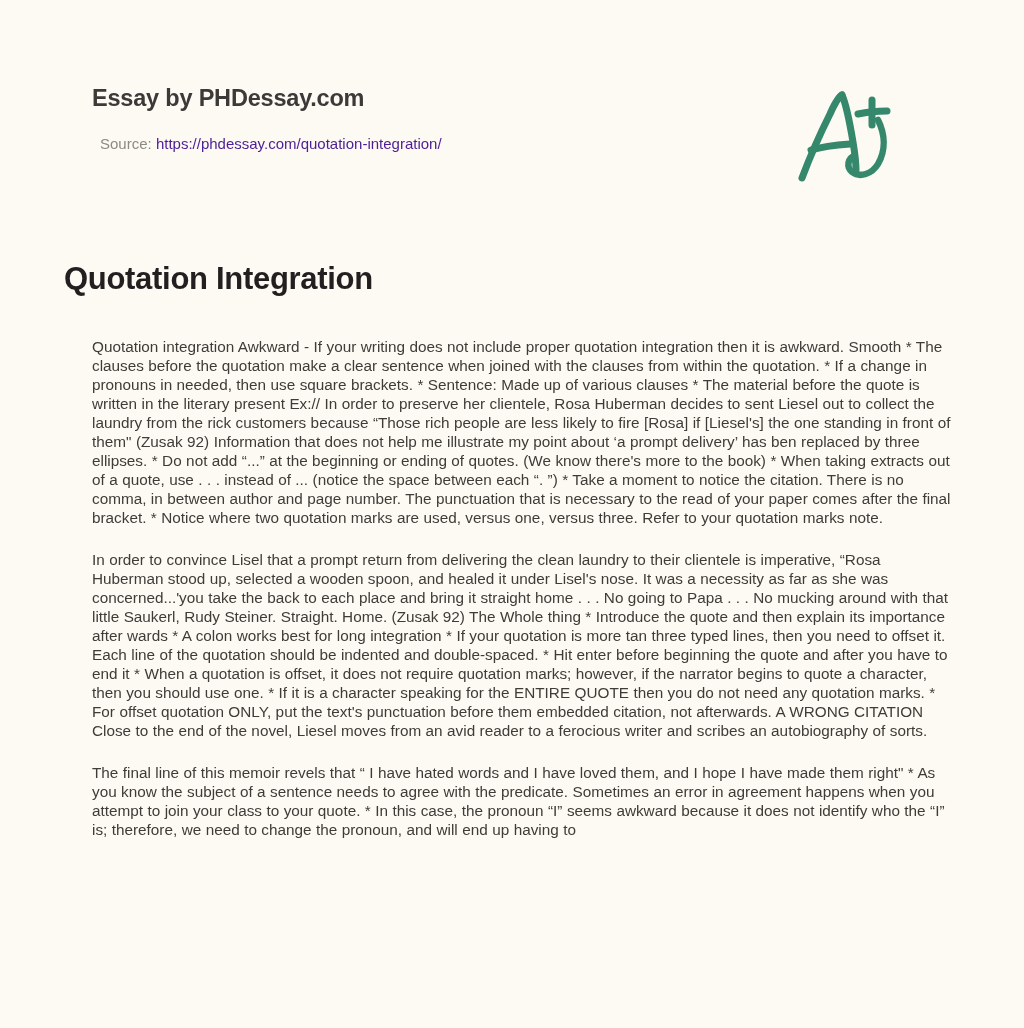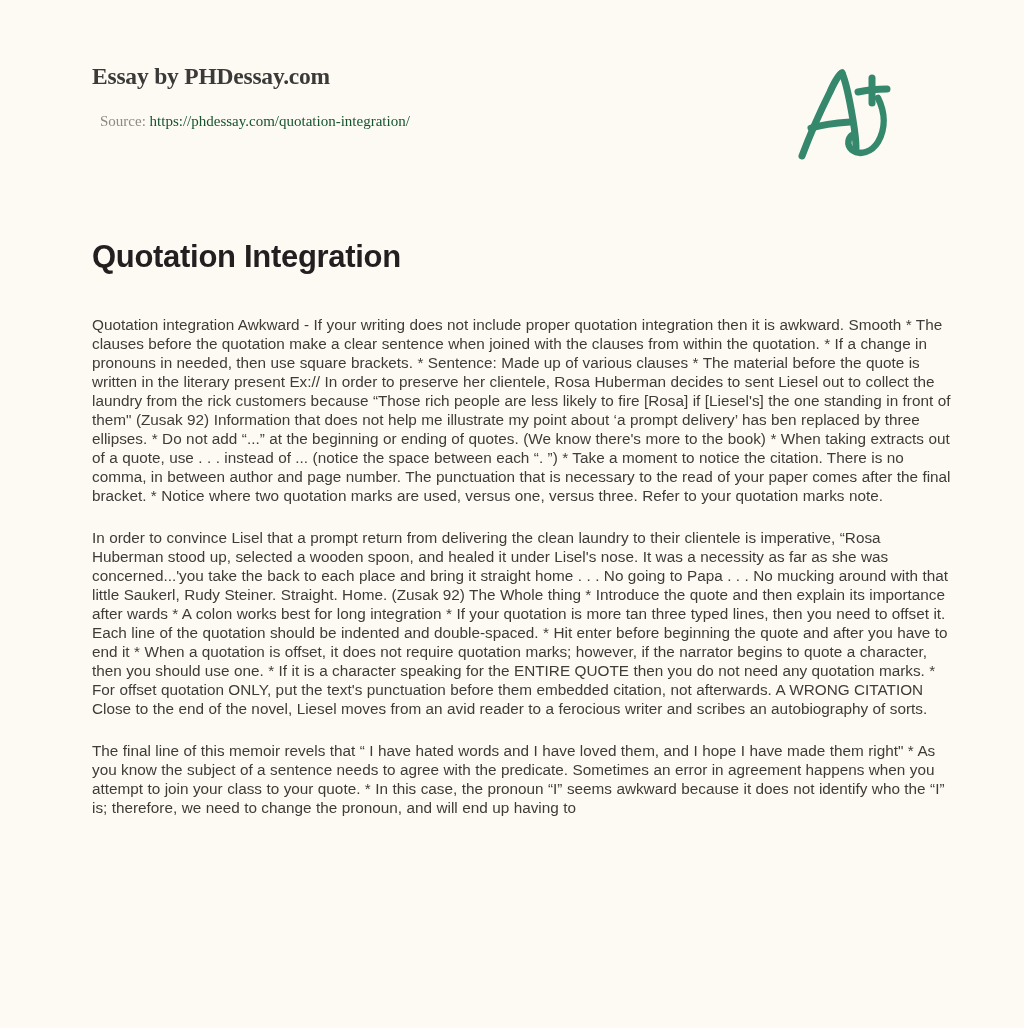--- a/index.html
+++ b/index.html
@@ -18,25 +18,24 @@
   .page {
     position: relative;
     width: 1024px;
     height: 1028px;
     box-sizing: border-box;
     padding: 0;
   }
   
   .header {
     position: relative;
-    padding: 62px 72px 0 92px;
+    padding: 84px 72px 0 92px;
     display: flex;
     align-items: flex-start;
     justify-content: space-between;
-    font-family: Liberation Serif, serif;
   }
   .header-left {
     display: block;
   }
   .byline {
     font-size: 23.5px;
     font-weight: bold;
     letter-spacing: -0.2px;
     color: #3b3a38;
     line-height: 1.2;
@@ -48,34 +47,34 @@
     font-size: 15px;
     color: #8d8a85;
     line-height: 1.3;
     white-space: nowrap;
   }
   .source-label {
     color: #8d8a85;
     margin-left: 8px;
   }
   .source-url {
-    color: #14532d;
+    color: #4c1d95;
     text-decoration: none;
   }
   .logo {
     margin-top: 2px;
     margin-right: 52px;
     width: 110px;
     height: 96px;
     display: block;
   }
   
   .title {
     margin: 0;
-    padding: 78px 92px 0 92px;
+    padding: 78px 92px 0 64px;
     font-size: 31px;
     font-weight: bold;
     letter-spacing: -0.3px;
     color: #231f20;
     line-height: 1.25;
   }
   
   .article {
     padding: 38px 70px 0 92px;
   }

